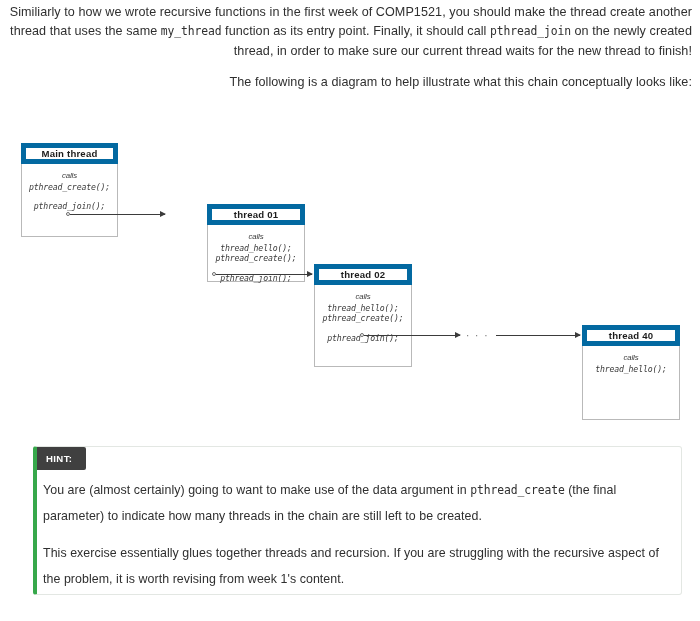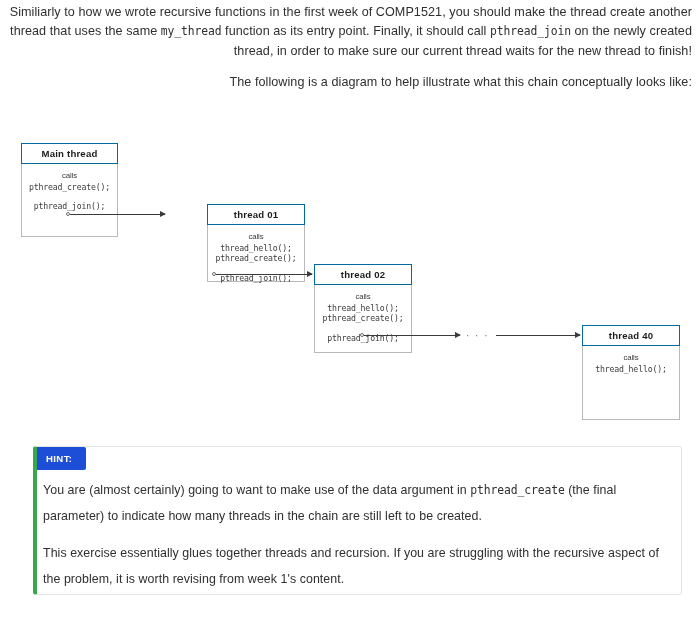--- a/index.html
+++ b/index.html
@@ -52,21 +52,21 @@
     position: absolute;
     box-sizing: border-box;
     background: #fff;
   }
   .tbox .hdr {
     position: absolute;
     left: 0;
     top: 0;
     right: 0;
     height: 21px;
-    border: 1px solid #0369a1;
+    border: 5px solid #0369a1;
     box-sizing: border-box;
     display: flex;
     align-items: center;
     justify-content: center;
     font-size: 9.6px;
     font-weight: bold;
     color: #1c1c1c;
     letter-spacing: 0.02em;
     background: #fff;
   }
@@ -74,20 +74,21 @@
     position: absolute;
     left: 0;
     top: 21px;
     right: 0;
     bottom: 0;
     border: 1px solid #b9b9b9;
     border-top: none;
     box-sizing: border-box;
     background: #fff;
     padding-top: 7px;
+    font-style: italic;
   }
   .bdy .ln {
     font-family: "DejaVu Sans Mono", "Liberation Mono", monospace;
     font-size: 8.2px;
     line-height: 10.6px;
     color: #3a3a3a;
     text-align: center;
     white-space: nowrap;
     letter-spacing: -0.02em;
   }
@@ -141,21 +142,21 @@
     box-sizing: border-box;
     background: #ffffff;
     border: 1px solid #e3e7e3;
     border-left: 4px solid #37a84b;
     border-radius: 3px;
   }
   .hint-badge {
     position: absolute;
     left: 0;
     top: 0;
-    background: #1d4ed8;
+    background: #404040;
     color: #ffffff;
     font-size: 9.6px;
     font-weight: bold;
     letter-spacing: 0.04em;
     padding: 6px 14px 6px 9px;
     border-top-right-radius: 2px;
     border-bottom-right-radius: 2px;
   }
   .hint-body {
     position: absolute;
@@ -195,21 +196,21 @@
     <div class="hdr">thread 01</div>
     <div class="bdy">
         <div class="ln calls">calls</div>
         <div class="ln">thread_hello();</div>
         <div class="ln">pthread_create();</div>
         <div class="gap"></div>
         <div class="ln">pthread_join();</div>
       </div>
   </div>
 
-  <div class="tbox" style="left:314px; top:129px; width:98px; height:89px;">
+  <div class="tbox" style="left:314px; top:129px; width:98px; height:103px;">
     <div class="hdr">thread 02</div>
     <div class="bdy">
         <div class="ln calls">calls</div>
         <div class="ln">thread_hello();</div>
         <div class="ln">pthread_create();</div>
         <div class="gap"></div>
         <div class="ln">pthread_join();</div>
       </div>
   </div>
 

